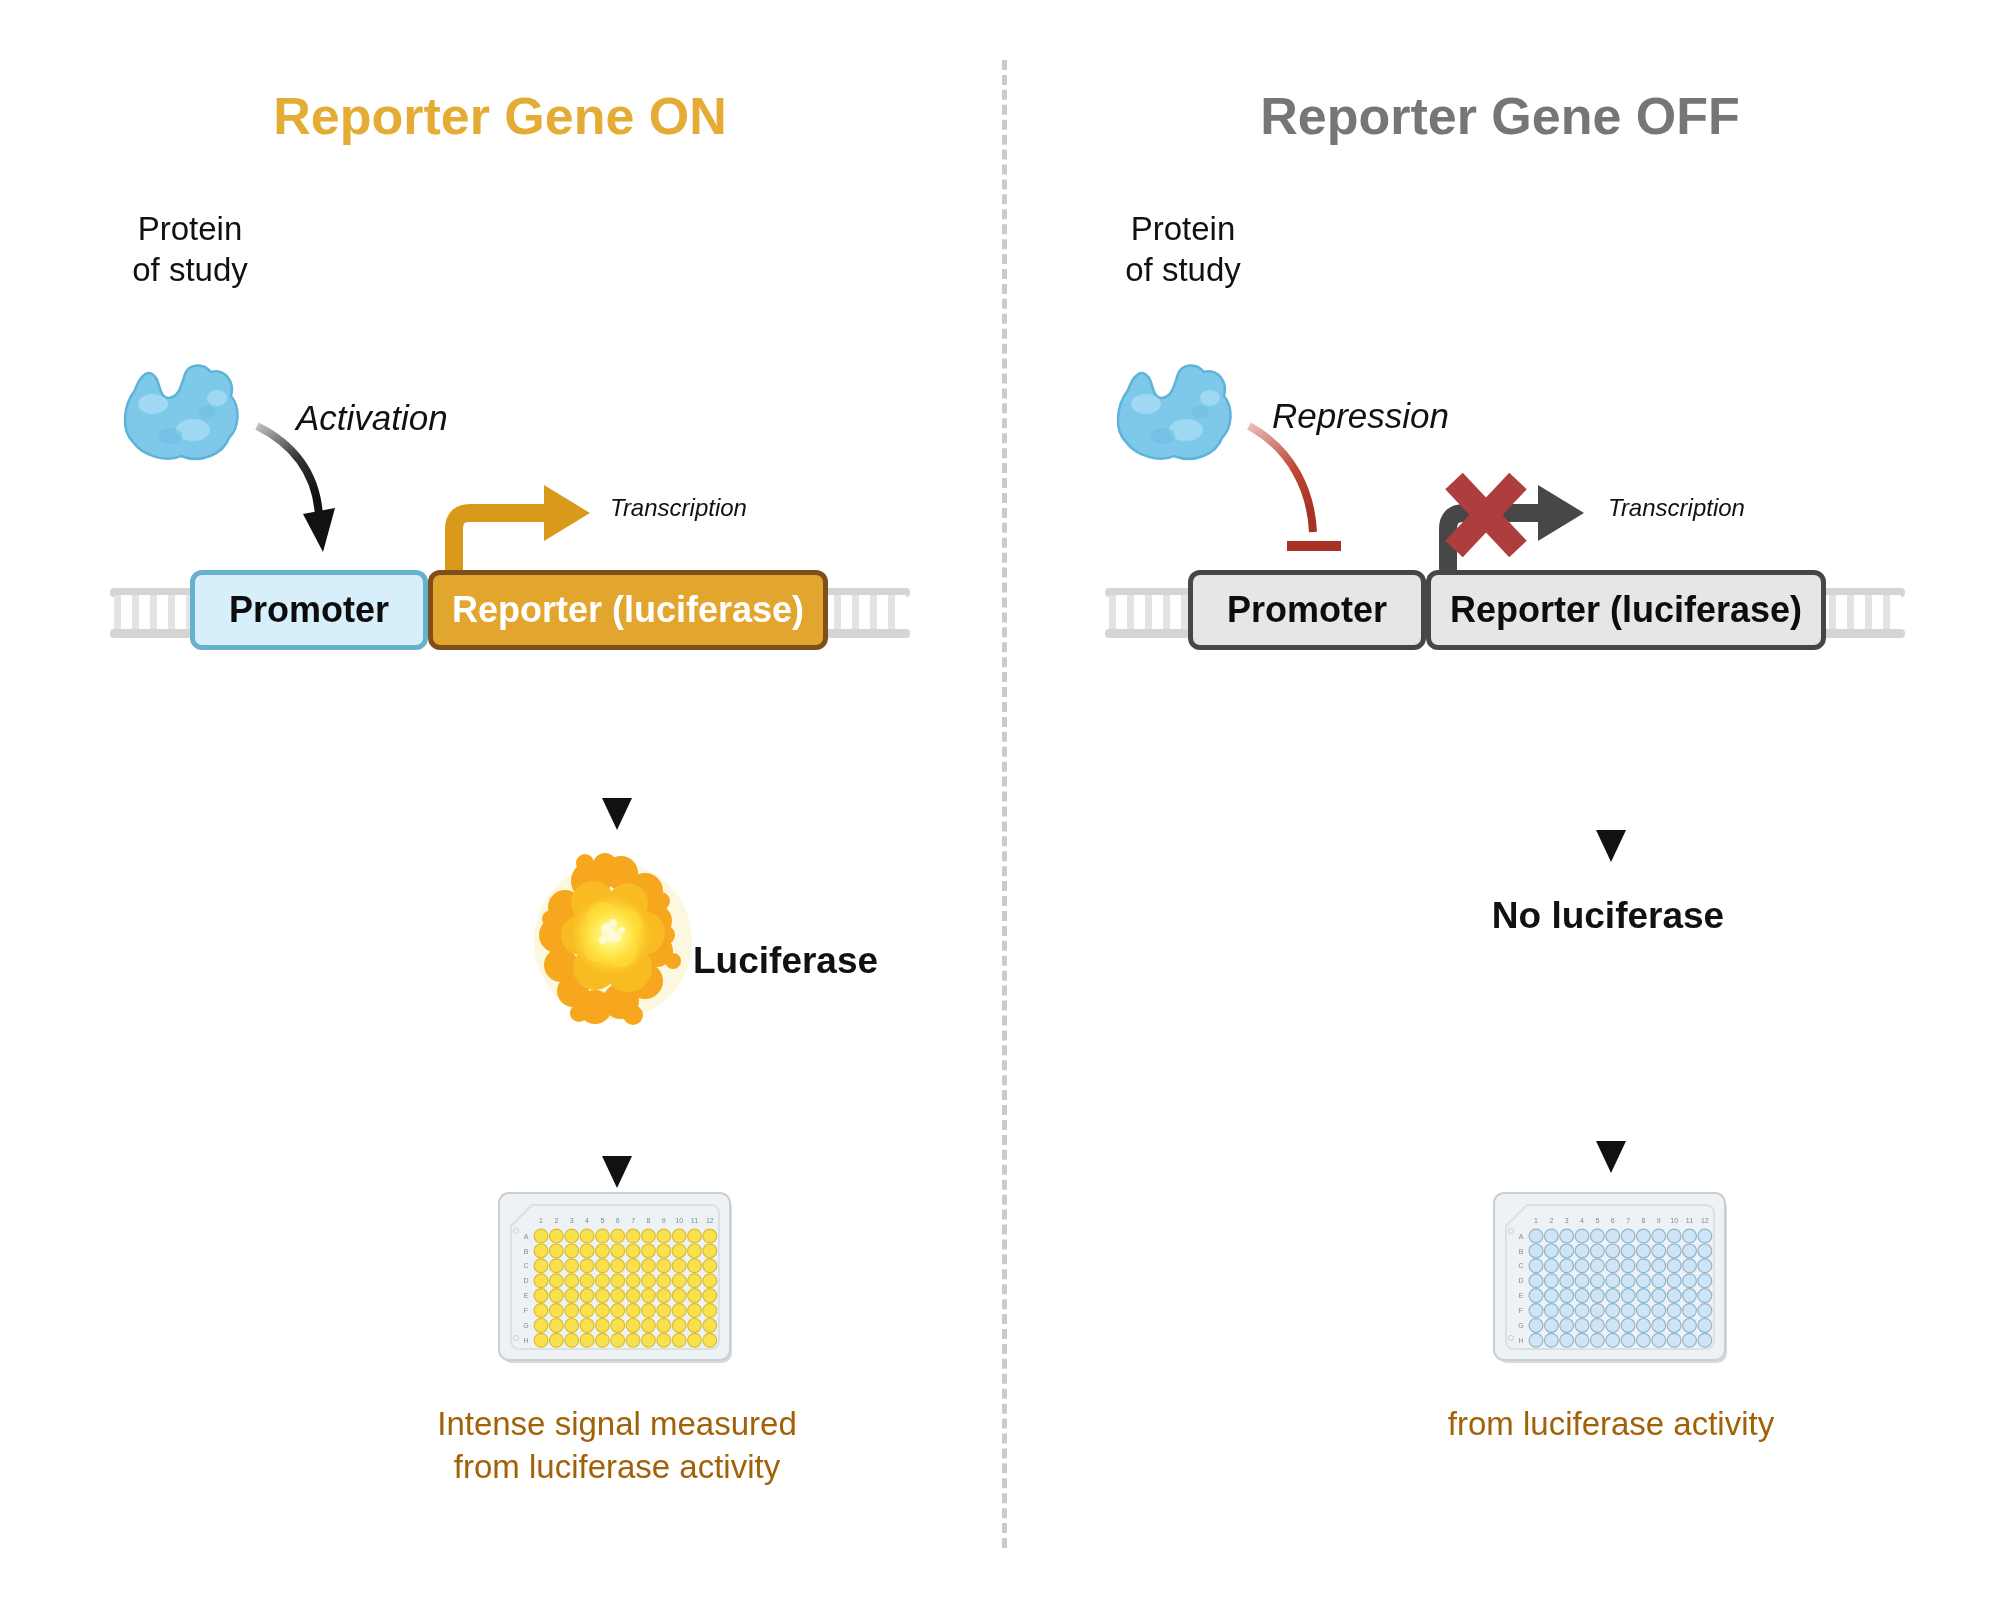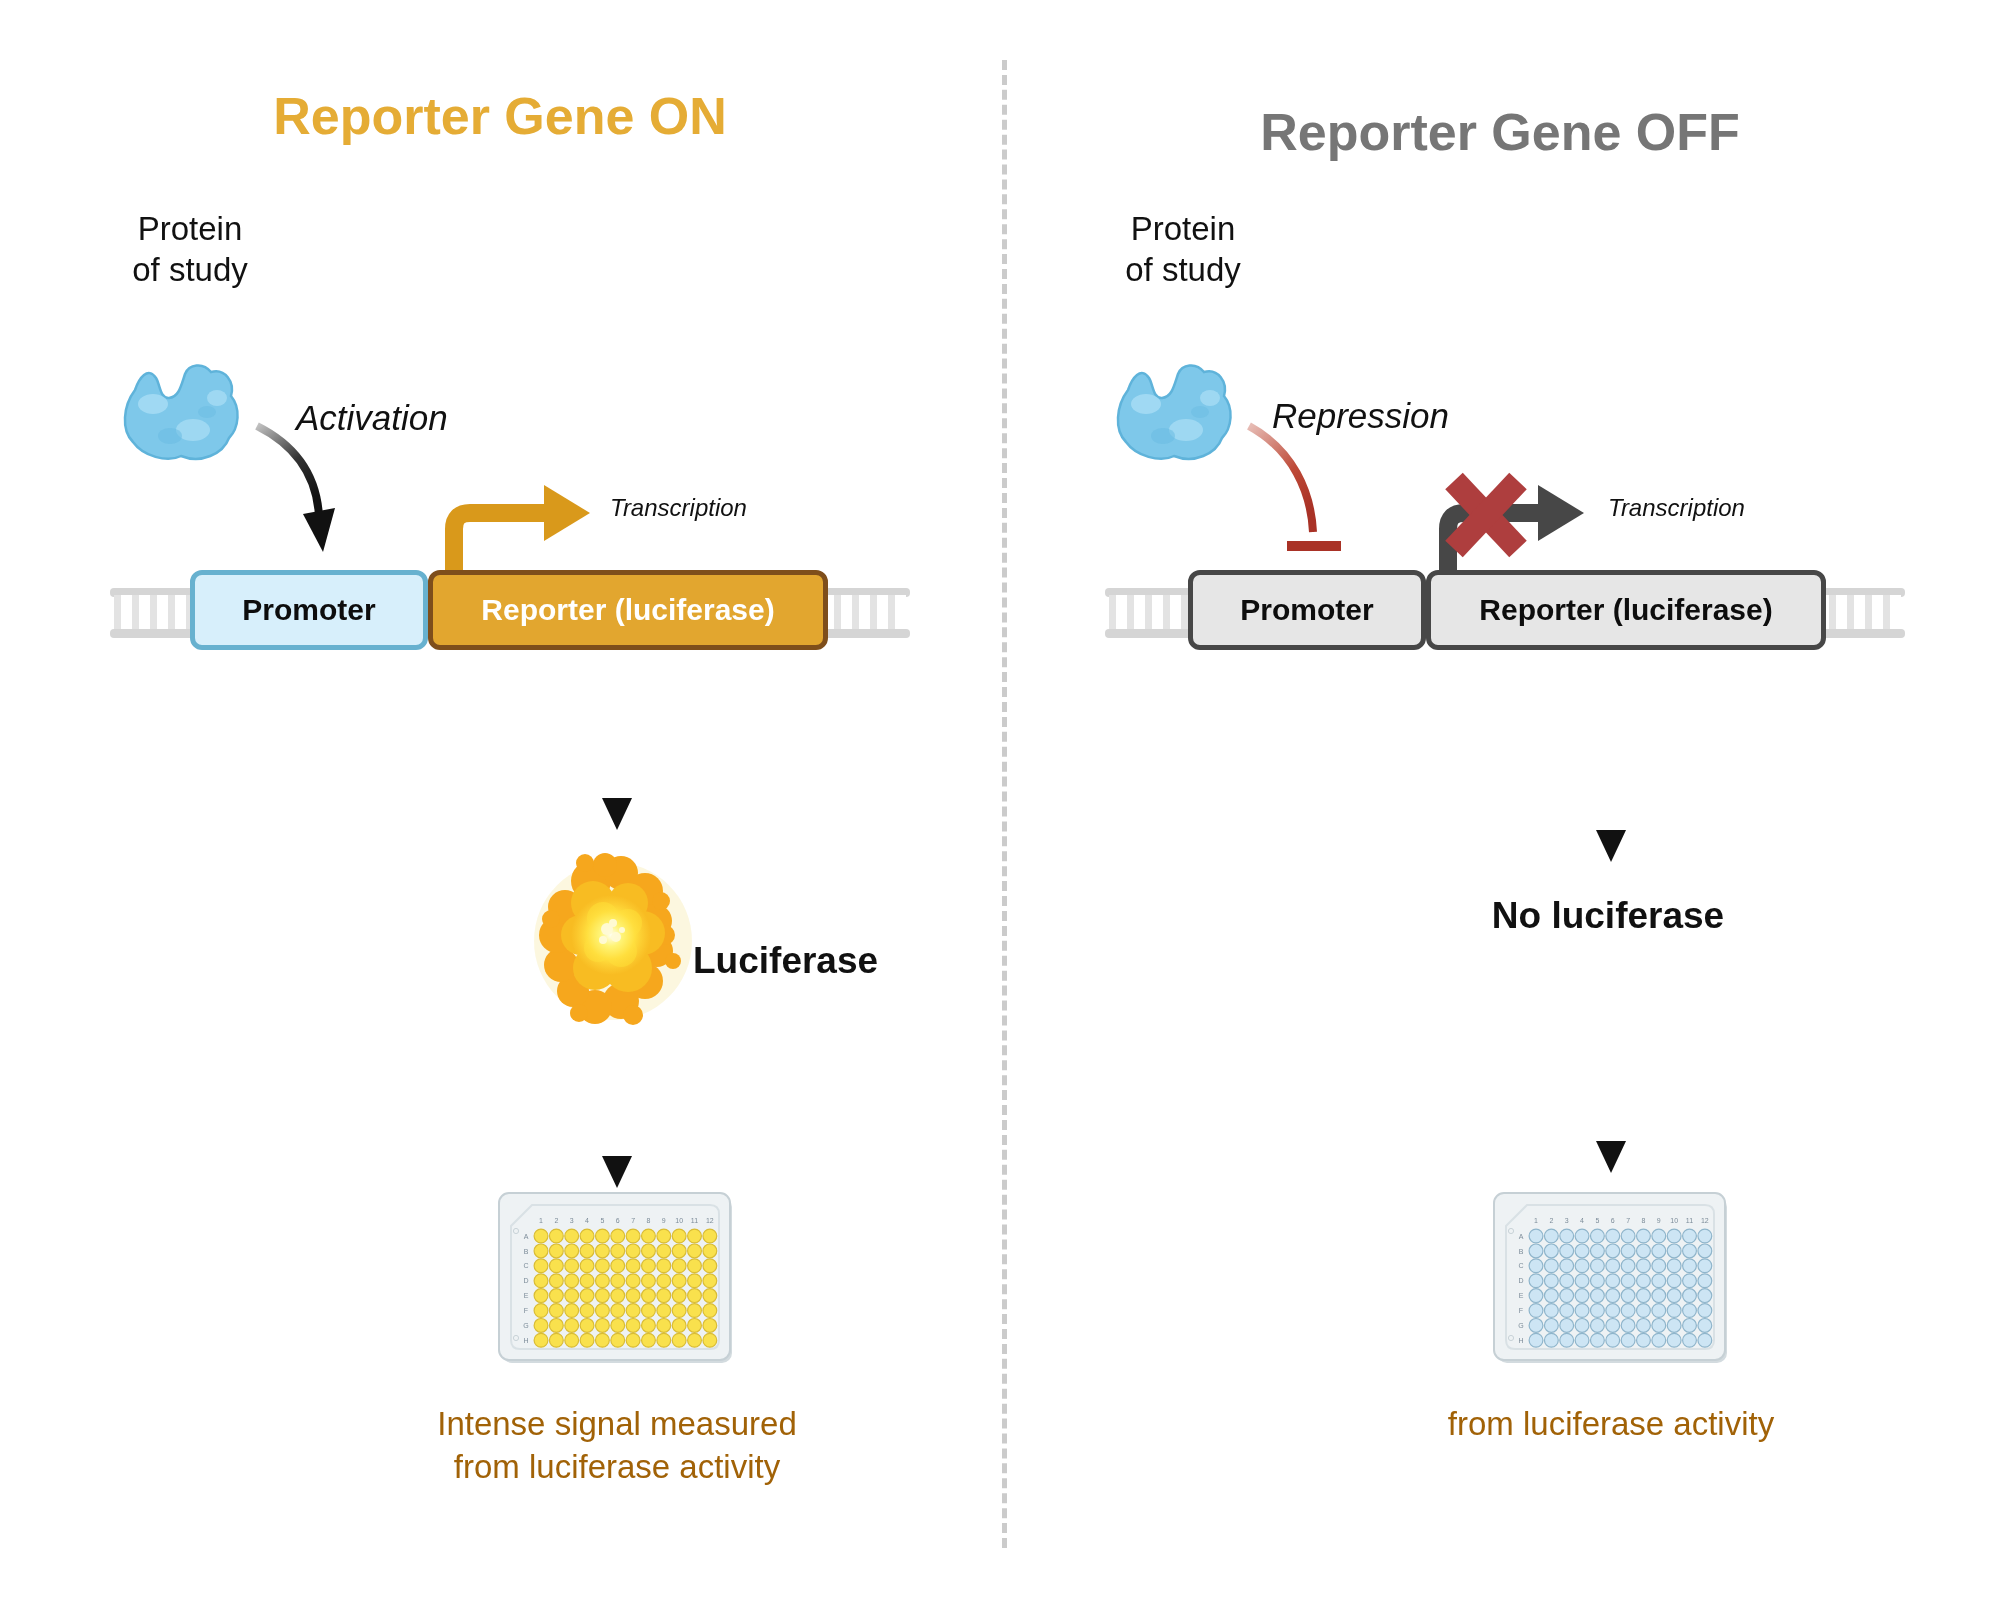--- a/index.html
+++ b/index.html
@@ -1,24 +1,24 @@
 <!DOCTYPE html>
 <html><head>
 <meta charset="utf-8">
 <style>
   html,body{margin:0;padding:0;background:#ffffff;}
   body{width:2000px;height:1598px;position:relative;font-family:"Liberation Sans",sans-serif;color:#1a1a1a;overflow:hidden;}
   .abs{position:absolute;}
   .panel-title{width:1000px;text-align:center;font-size:52px;font-weight:bold;letter-spacing:0px;}
   .title-on{color:#E5AC35;}
-  .title-off{color:#767676;margin-top:16px;}
+  .title-off{color:#767676;}
   .protein-label{width:150px;text-align:center;font-size:33px;line-height:41px;color:#111;}
   .interaction-label{font-size:35px;font-style:italic;color:#111;}
   .transcription-label{font-size:24px;font-style:italic;color:#111;}
-  .gene-box{box-sizing:border-box;height:80px;border-radius:12px;border:5px solid;display:flex;align-items:center;justify-content:center;font-size:30px;font-weight:bold;z-index:2;}
+  .gene-box{box-sizing:border-box;height:80px;border-radius:12px;border:5px solid;display:flex;align-items:center;justify-content:center;font-size:36px;font-weight:bold;z-index:2;}
   .promoter-on{background:#D7EFFB;border-color:#67B1CF;color:#0d0d0d;}
   .reporter-on{background:#E2A62F;border-color:#7E4E1B;color:#ffffff;}
   .box-off{background:#E6E6E6;border-color:#474747;color:#0d0d0d;}
   .dna{height:50px;z-index:1;}
   .dna .rail-top,.dna .rail-bot{position:absolute;left:0;right:0;height:9px;background:#D5D5D5;border-radius:4px;}
   .dna .rail-top{top:0;} .dna .rail-bot{bottom:0;}
   .dna .rungs{position:absolute;left:4px;right:4px;top:7px;bottom:7px;
     background:repeating-linear-gradient(90deg,#E3E3E3 0 7px,#ffffff 7px 18px);}
   .product-label{font-size:37px;font-weight:bold;color:#111;}
   .center-label{width:600px;text-align:center;}

